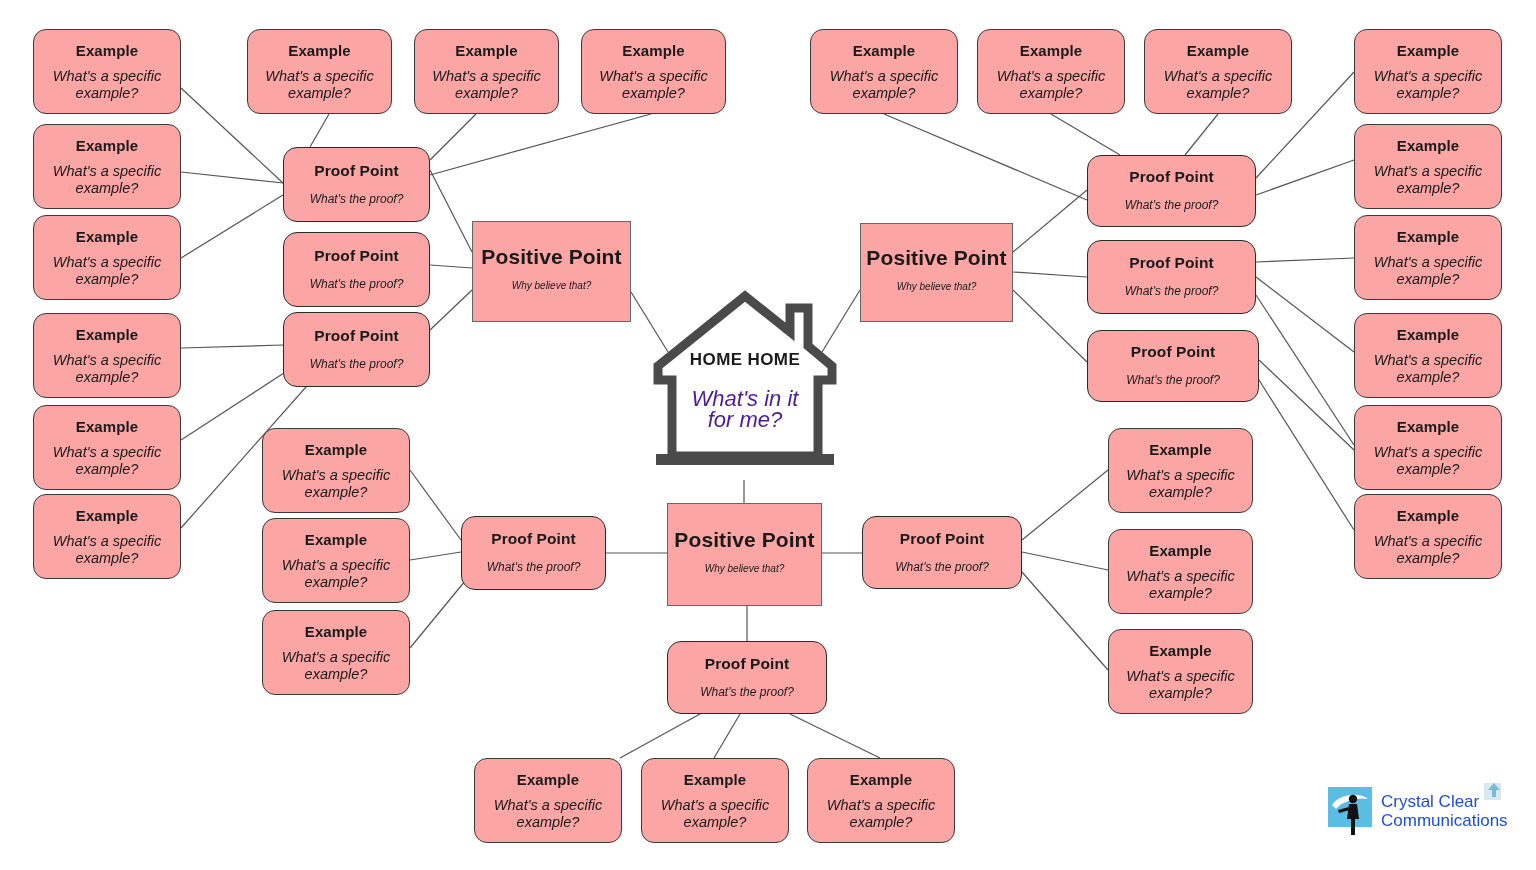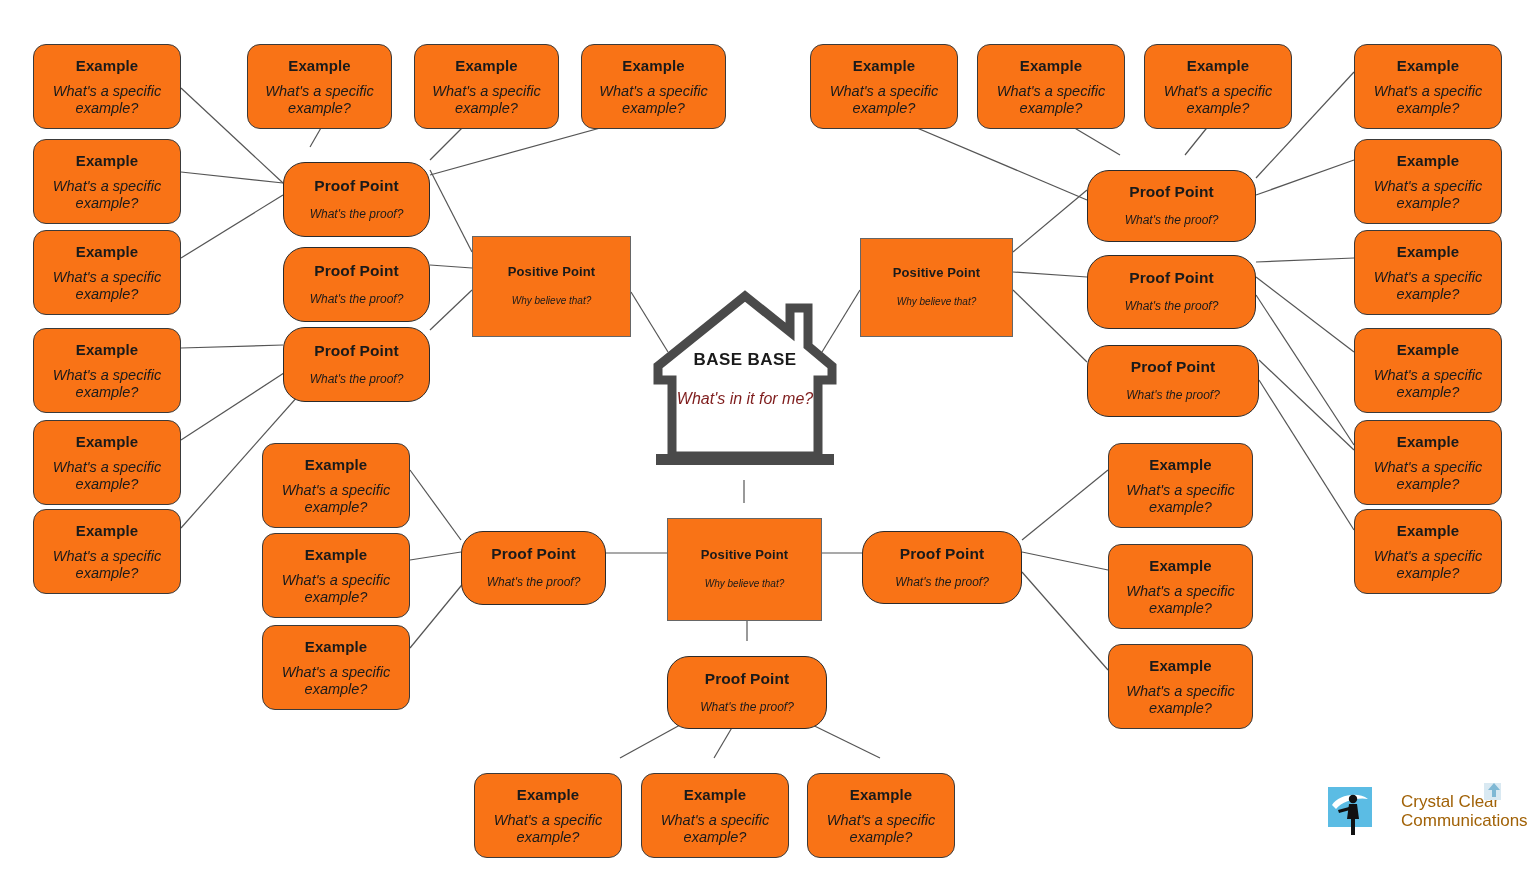--- a/index.html
+++ b/index.html
@@ -4,52 +4,52 @@
 <style>
   html,body{margin:0;padding:0;background:#ffffff;}
   body{
     width:1536px;height:870px;position:relative;overflow:hidden;
     font-family:"Liberation Sans", sans-serif;
     -webkit-font-smoothing:antialiased;
   }
   #canvas{position:absolute;left:0;top:0;width:1536px;height:870px;}
   #edges{position:absolute;left:0;top:0;width:1536px;height:870px;pointer-events:none;}
 
-  .node{position:absolute;box-sizing:border-box;background:#f97316;
+  .node{position:absolute;box-sizing:border-box;background:#fca5a5;
         display:flex;flex-direction:column;align-items:center;justify-content:center;
-        text-align:center;margin-top:15px;}
+        text-align:center;}
   .node .title{font-weight:bold;color:#1a1a1a;letter-spacing:.1px;}
   .node .sub{font-style:italic;color:#1a1a1a;}
 
   
   .example{border:1.6px solid #3a3a3a;border-radius:13px;}
   .example .title{font-size:15px;line-height:17px;margin-bottom:9px;}
   .example .sub{font-size:14.5px;line-height:17px;}
 
   
-  .proof{border:1.8px solid #2b2b2b;border-radius:22px;}
+  .proof{border:1.8px solid #2b2b2b;border-radius:14px;}
   .proof .title{font-size:15.5px;line-height:18px;margin-bottom:10px;}
   .proof .sub{font-size:12px;line-height:18px;}
 
   
   .positive{border:1.8px solid #666666;border-radius:0;}
-  .positive .title{font-size:13px;line-height:18px;margin-bottom:11px;}
+  .positive .title{font-size:21px;line-height:18px;margin-bottom:11px;}
   .positive .sub{font-size:10px;line-height:18px;}
 
   
   #homebase{position:absolute;left:650px;top:288px;width:190px;height:192px;}
   #homebase svg{position:absolute;left:0;top:0;}
   #homebase .hb-text{position:absolute;left:0;top:62px;width:190px;text-align:center;}
   #homebase .hb-title{font-size:17px;font-weight:bold;color:#1a1a1a;letter-spacing:.4px;}
-  #homebase .hb-sub{font-size:16px;font-style:italic;color:#7f1d1d;line-height:21px;margin-top:18px;padding:0 26px;}
+  #homebase .hb-sub{font-size:22px;font-style:italic;color:#4c1d95;line-height:21px;margin-top:18px;padding:0 26px;}
 
   
   #logo{position:absolute;left:1328px;top:782px;width:180px;height:58px;display:flex;align-items:center;}
   #logo .mark{width:52px;height:52px;position:relative;flex:0 0 auto;}
-  #logo .logotype{margin-left:21px;color:#a16207;font-size:17px;line-height:19px;}
+  #logo .logotype{margin-left:1px;color:#1d4ed8;font-size:17px;line-height:19px;}
   #logo .arrow{position:absolute;right:2px;top:-2px;width:26px;height:26px;}
 </style>
 </head>
 <body>
 
 <div id="canvas">
 
   <svg id="edges" viewBox="0 0 1536 870" width="1536" height="870">
       <line x1="631" y1="292" x2="668" y2="352" stroke="#555555" stroke-width="1.2"></line>
       <line x1="860" y1="290" x2="822" y2="352" stroke="#555555" stroke-width="1.2"></line>
@@ -93,21 +93,21 @@
       <line x1="790" y1="714" x2="880" y2="758" stroke="#555555" stroke-width="1.2"></line>
     </svg>
 
   <div id="homebase">
     <svg width="190" height="192" viewBox="0 0 190 192">
       <path d="M8,78 L95,8 L140,44 L140,20 L158,20 L158,58 L182,78
                L182,92 L168,92 L168,168 L22,168 L22,92 L8,92 Z" fill="none" stroke="#4a4a4a" stroke-width="9" stroke-linejoin="miter" stroke-linecap="square"></path>
       <rect x="6" y="166" width="178" height="11" fill="#4a4a4a"></rect>
     </svg>
     <div class="hb-text">
-      <div class="hb-title">BASE BASE</div>
+      <div class="hb-title">HOME HOME</div>
       <div class="hb-sub">What's in it for me?</div>
     </div>
   </div>
 
 <div class="node positive" style="left: 472px; top: 221px; width: 159px; height: 101px;">
       <div class="title">Positive Point</div>
       <div class="sub">Why believe that?</div>
     </div>
     <div class="node positive" style="left: 860px; top: 223px; width: 153px; height: 99px;">
       <div class="title">Positive Point</div>

